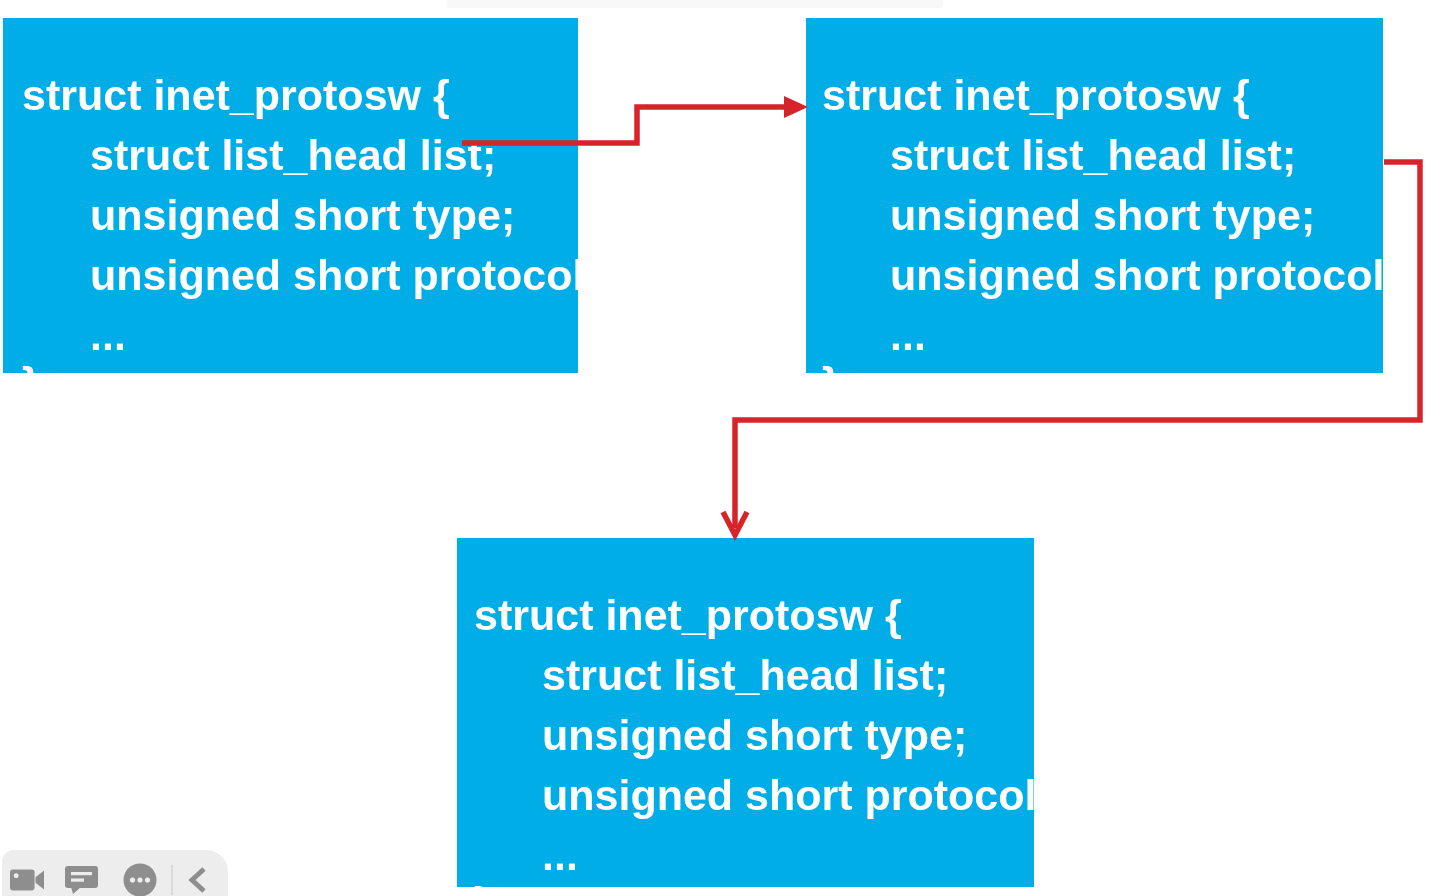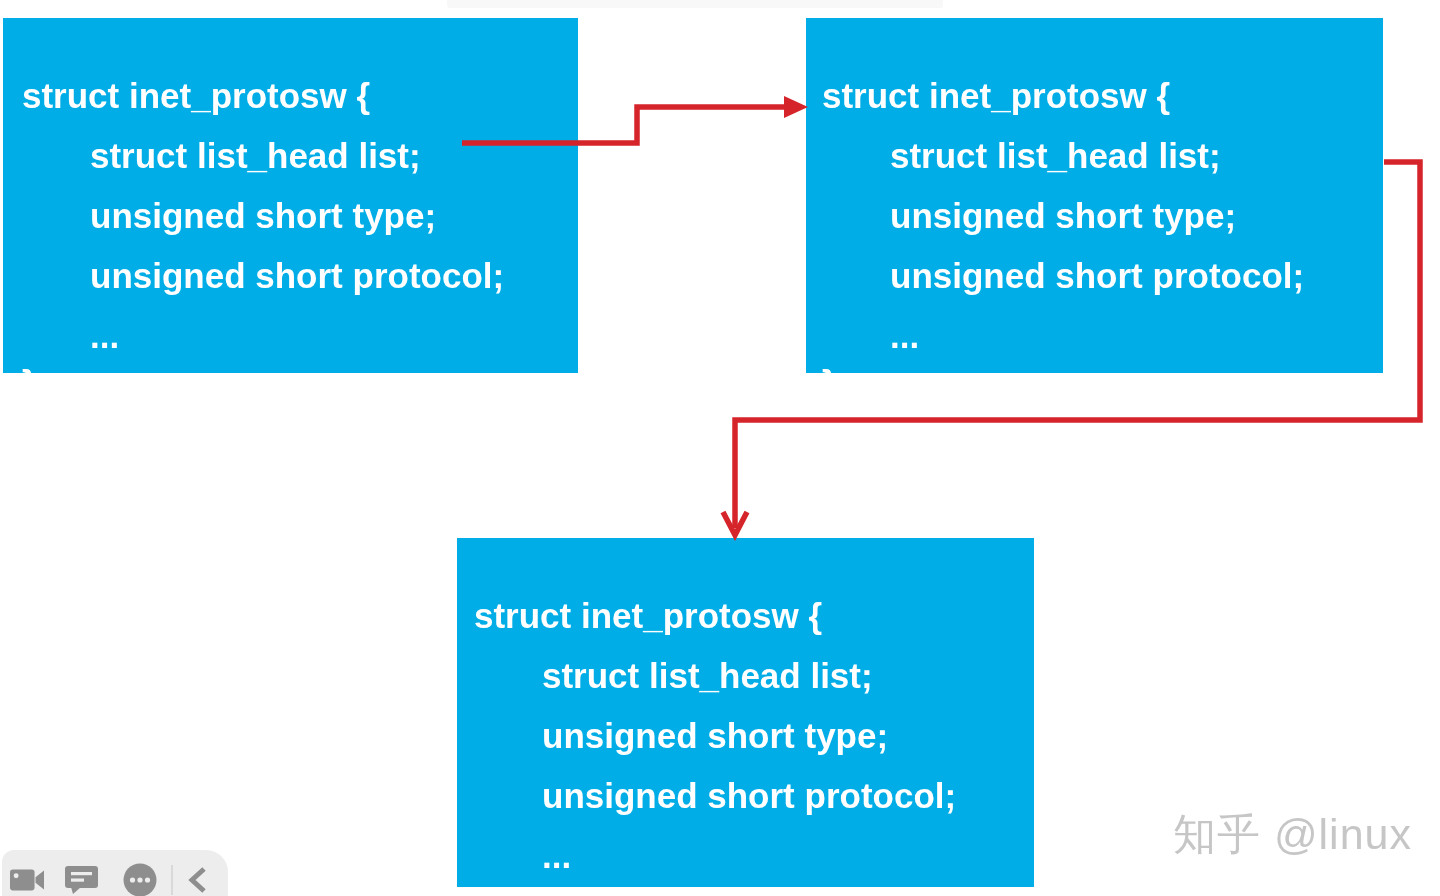--- a/index.html
+++ b/index.html
@@ -24,21 +24,21 @@
     background: var(--top-bar, #f8f8f8);
     border-radius: 0 0 3px 3px;
     box-shadow: 0 1px 0 rgba(0,0,0,0.03);
   }
 
   
   .struct-box {
     position: absolute;
     background: var(--box-fill, #00ADE6);
     color: var(--box-text, #ffffff);
-    font-size: 35px;
+    font-size: 43px;
     font-weight: 700;
     line-height: 47px;
     padding: 54px 8px 0 19px;
     white-space: nowrap;
   }
   #box1 { left: 3px;   top: 18px;  width: 575px; height: 355px; }
   #box2 { left: 806px; top: 18px;  width: 577px; height: 355px; padding-left: 16px; }
   #box3 { left: 457px; top: 538px; width: 577px; height: 349px; padding-left: 17px; }
   .ln { height: 47px; }
   .ln.indent { padding-left: 68px; margin-top: 13px; }
@@ -139,21 +139,20 @@
       <path class="stroke" d="M 462 143 H 637 V 107 H 788"></path>
       <polygon class="fillhead" points="808,107 784,96 784,118"></polygon>
     </g>
 
     <g>
       <path class="stroke" d="M 1384 162 H 1420 V 420 H 735 V 528"></path>
       <polyline class="stroke" points="723,512 735,535 747,512"></polyline>
     </g>
   </svg>
 
-  <div class="watermark">知乎 @linux</div>
 
   <div class="player-toolbar">
 
     <button class="tb-btn" id="btn-camera">
       <svg class="tb-icon" width="36" height="26" viewBox="0 0 36 26">
         <rect class="shape" x="0" y="2" width="26" height="22" rx="3"></rect>
         <circle class="hole" cx="6.5" cy="8.5" r="2.6"></circle>
         <polygon class="shape" points="27,10 36,3 36,23 27,16"></polygon>
       </svg>
     </button>

